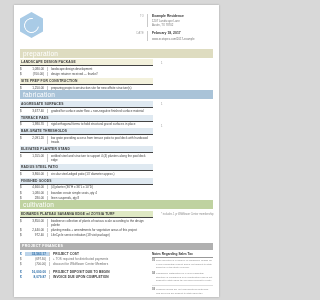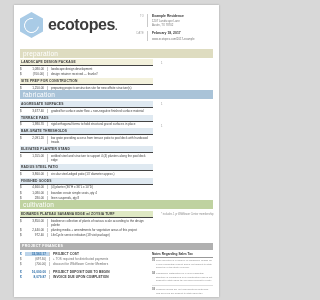--- a/index.html
+++ b/index.html
@@ -126,23 +126,20 @@
   .tax-sep { border-top: 0.5px solid #ddd; margin: 1px 0 2px 0; }
 </style>
 </head>
 <body>
 
 <div class="page">
 
   <div class="header">
     <div class="brand">
       <div class="logo-hex"></div>
-      <div class="wordmark">
-        <span>ecotopes</span><span class="dot">.</span>
-      </div>
     </div>
     <div class="meta">
       <div class="meta-row">
         <div class="meta-label">to</div>
         <div class="meta-val">
           <span class="strong">Example Residence</span>
           <span class="sub">1207 Landscape Lane</span>
           <span class="sub">Austin, TX 78702</span>
         </div>
       </div>

